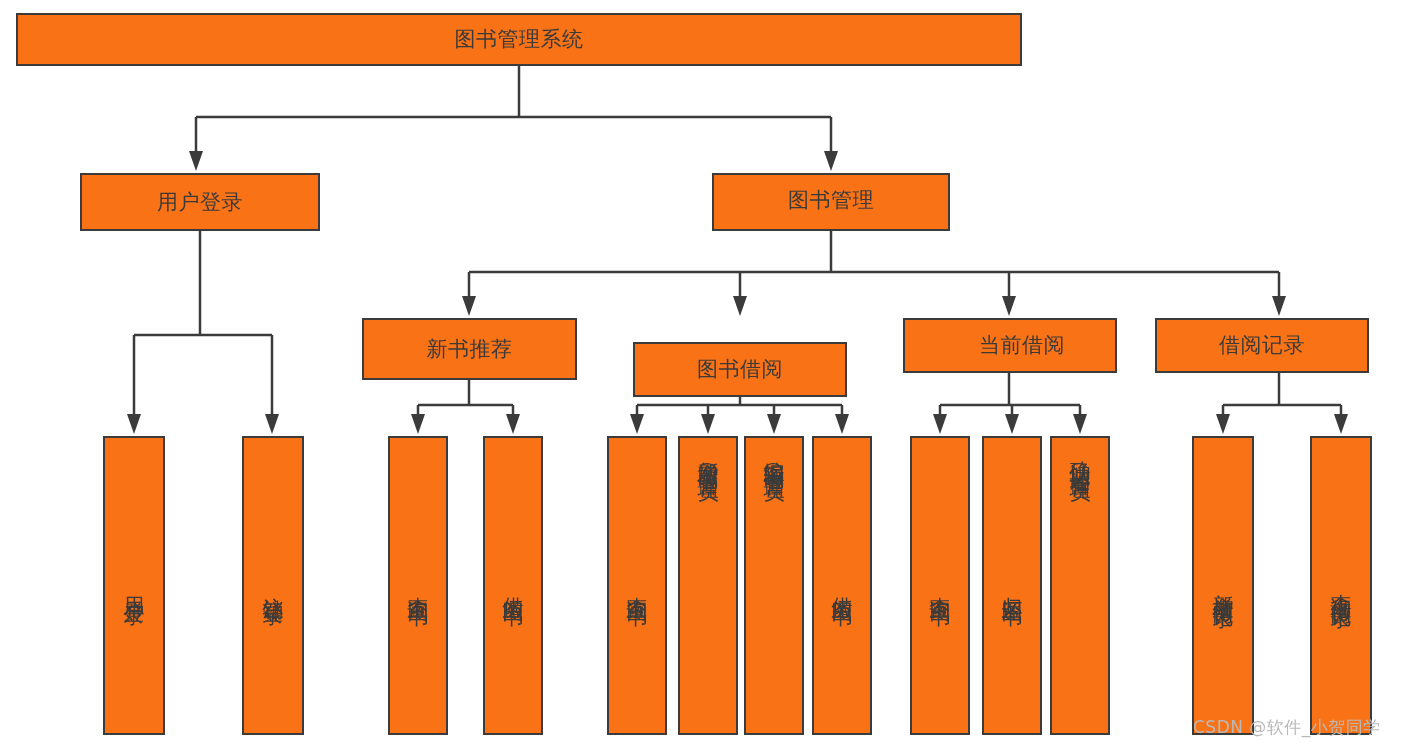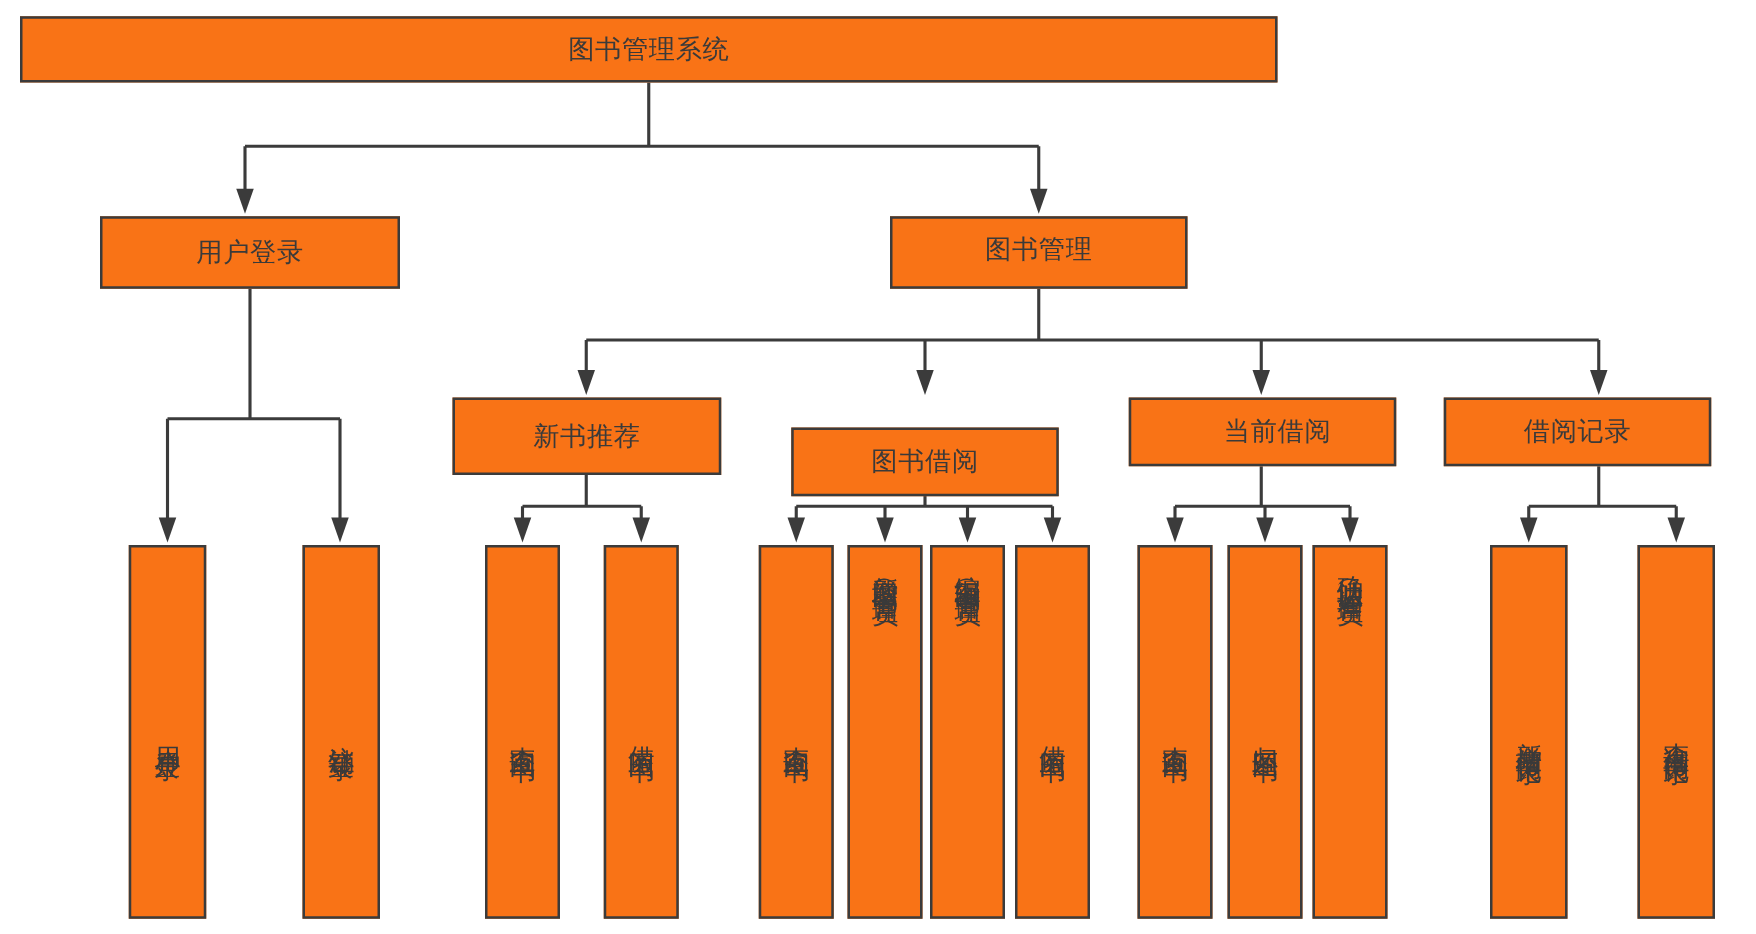--- a/index.html
+++ b/index.html
@@ -190,13 +190,14 @@
       <div class="node vertical" style="left: 1050px; top: 436px; width: 60px; height: 299px; border-color: rgb(59, 59, 59);">
         <span class="node-label" style="color: rgb(58, 58, 58);">确认归还（管理员）</span>
       </div>
       <div class="node vertical centered" style="left: 1192px; top: 436px; width: 62px; height: 299px; border-color: rgb(59, 59, 59);">
         <span class="node-label" style="color: rgb(58, 58, 58);">新增借阅记录</span>
       </div>
       <div class="node vertical centered" style="left: 1310px; top: 436px; width: 62px; height: 299px; border-color: rgb(59, 59, 59);">
         <span class="node-label" style="color: rgb(58, 58, 58);">查询借阅记录</span>
       </div>
     </div>
+  <div class="watermark" style="left: 1193px; top: 716px; color: rgb(185, 185, 185);">CSDN @软件_小贺同学</div>
 </div>
 
 </body></html>

